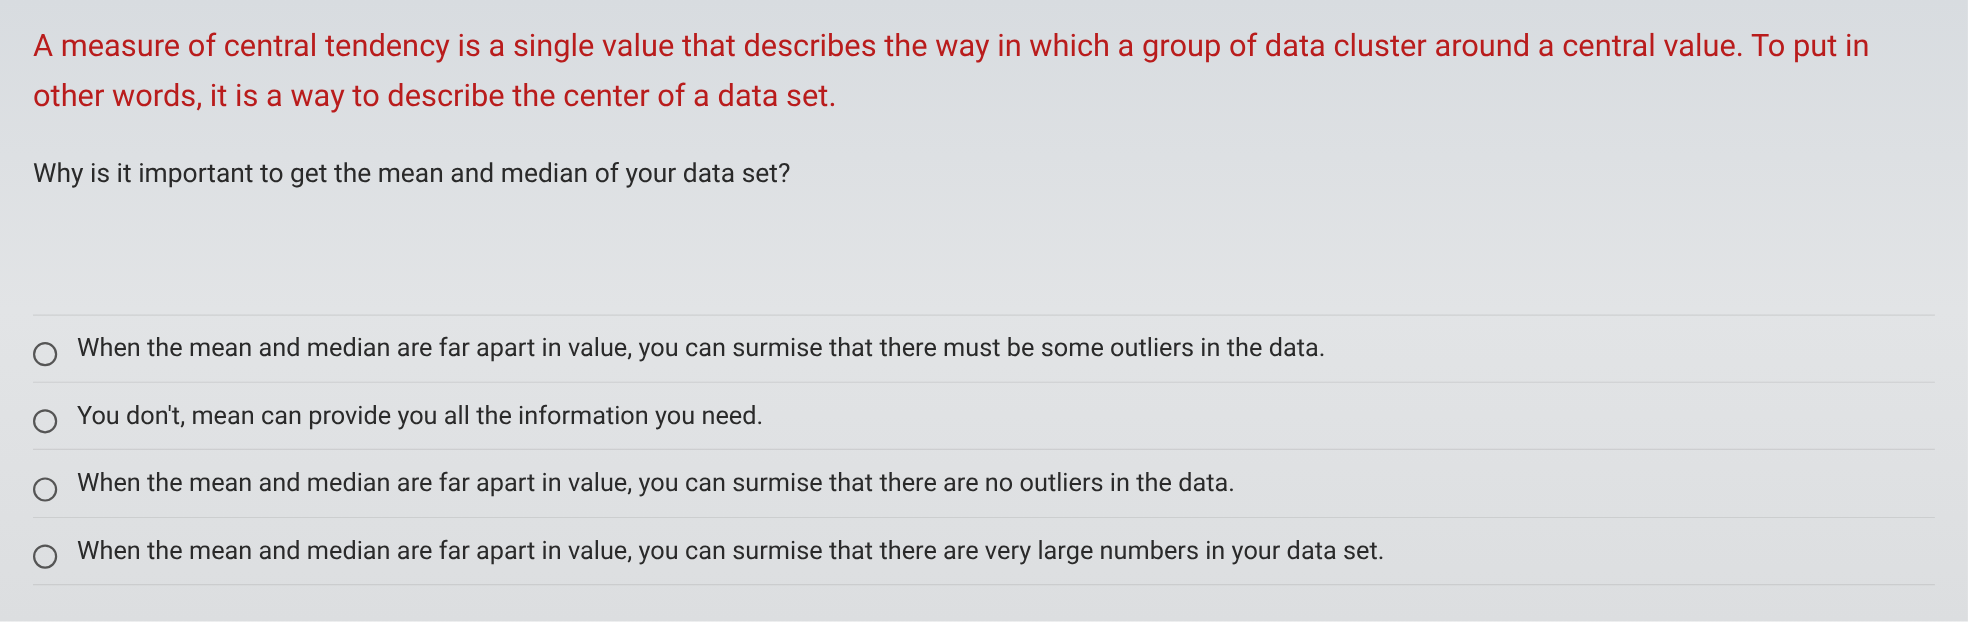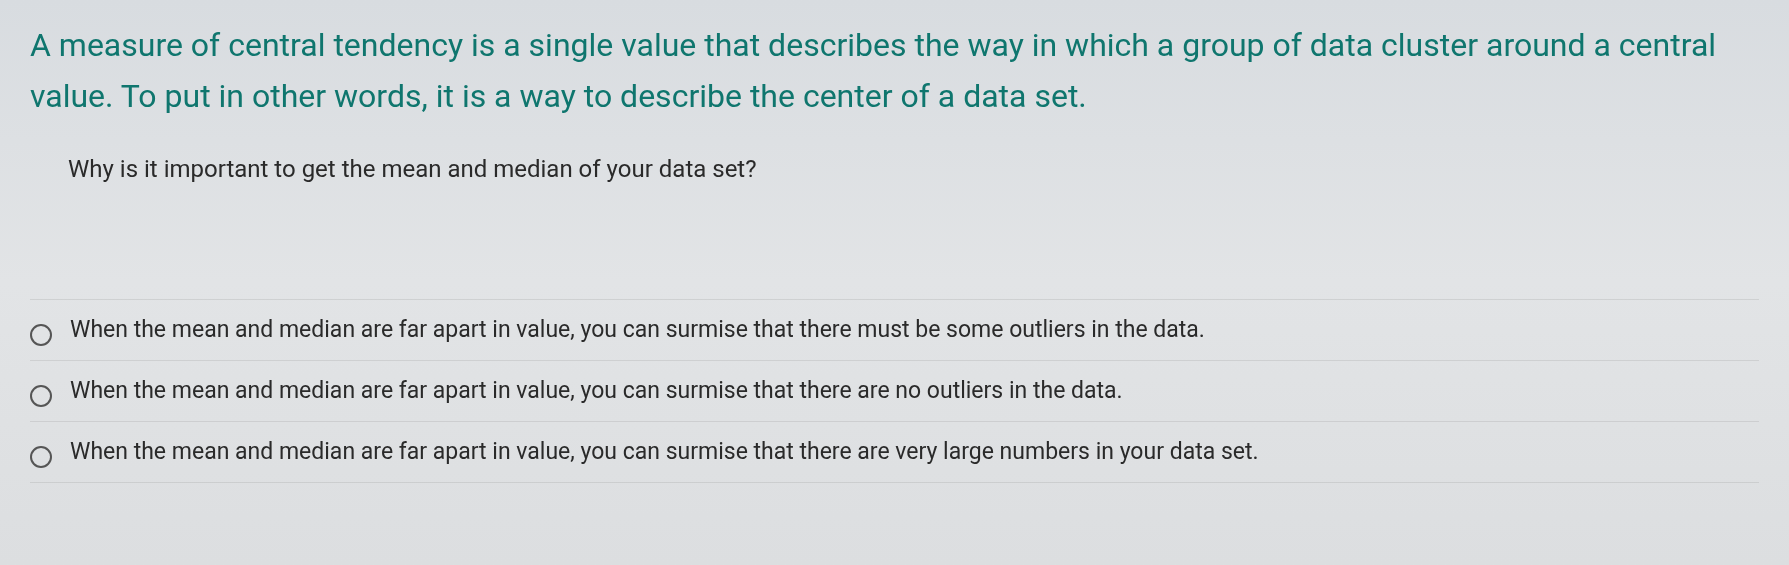--- a/index.html
+++ b/index.html
@@ -9,31 +9,30 @@
     }
     body {
       font-family: -apple-system, BlinkMacSystemFont, "Segoe UI", Roboto, Helvetica, Arial, sans-serif;
       background: linear-gradient(to bottom, #d8dce0 0%, #e2e4e6 50%, #dcdee0 100%);
       padding: 20px 30px;
       width: 1789px;
       height: 565px;
       color: #2a2a2a;
     }
     .question-intro {
-      font-size: 32px;
+      font-size: 28px;
       line-height: 1.6;
-      color: #0f766e;
+      color: #b91c1c;
       margin-bottom: 28px;
     }
     .question-prompt {
       font-size: 24px;
       line-height: 1.6;
       color: #2a2a2a;
       margin-bottom: 110px;
-      margin-left: 38px;
     }
     .options {
       display: flex;
       flex-direction: column;
     }
     .option {
       display: flex;
       align-items: flex-end;
       padding: 14px 0;
       border-bottom: 1px solid rgba(150, 150, 150, 0.25);
@@ -63,19 +62,23 @@
 <div class="question-intro">A measure of central tendency is a single value that describes the way in which a group of data cluster around a central value. To put in other words, it is a way to describe the center of a data set.</div>
 <div class="question-prompt">Why is it important to get the mean and median of your data set?</div>
 
 <div class="options">
   <div class="option">
     <div class="radio"></div>
     <div class="option-label">When the mean and median are far apart in value, you can surmise that there must be some outliers in the data.</div>
   </div>
   <div class="option">
     <div class="radio"></div>
+    <div class="option-label">You don't, mean can provide you all the information you need.</div>
+  </div>
+  <div class="option">
+    <div class="radio"></div>
     <div class="option-label">When the mean and median are far apart in value, you can surmise that there are no outliers in the data.</div>
   </div>
   <div class="option">
     <div class="radio"></div>
     <div class="option-label">When the mean and median are far apart in value, you can surmise that there are very large numbers in your data set.</div>
   </div>
 </div>
 
 </body></html>

